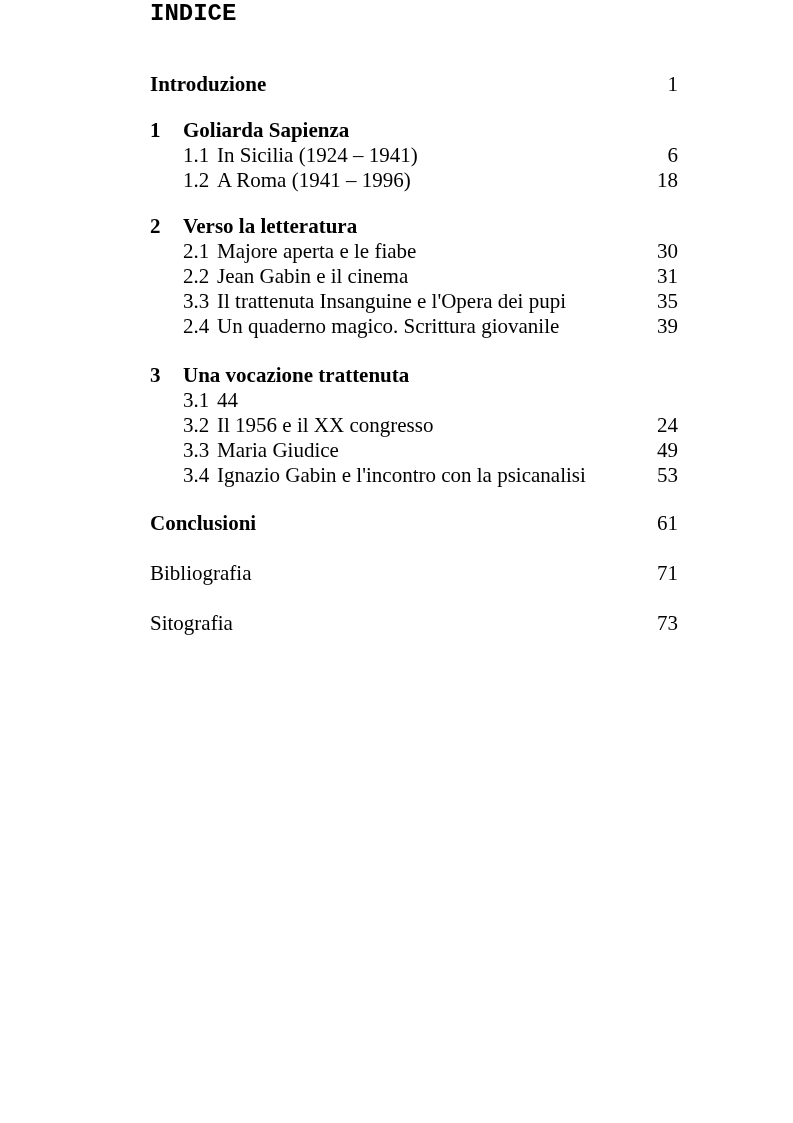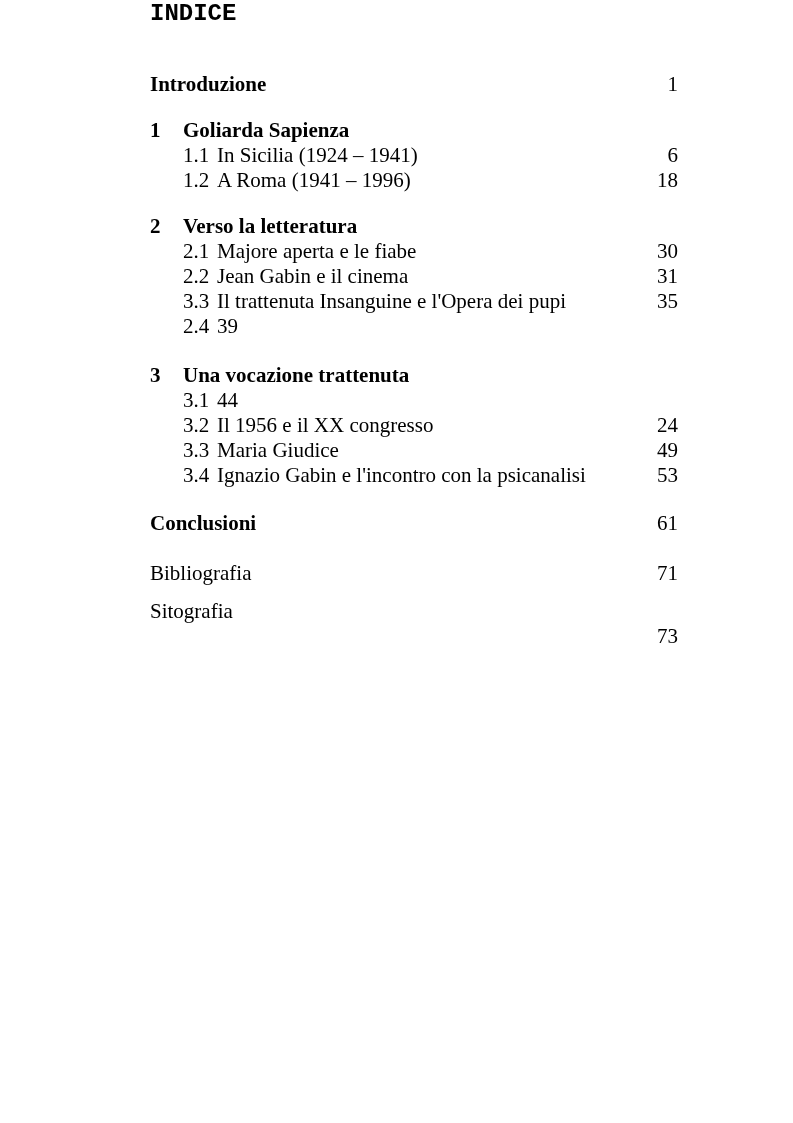--- a/index.html
+++ b/index.html
@@ -58,21 +58,21 @@
     width: 34px;
     flex: 0 0 34px;
   }
   
   .block-intro   { margin-top: 44px; }
   .block-ch1     { margin-top: 21px; }
   .block-ch2     { margin-top: 21px; }
   .block-ch3     { margin-top: 24px; }
   .block-concl   { margin-top: 23px; font-family: Liberation Serif, serif; }
   .block-biblio  { margin-top: 25px; }
-  .block-sito    { margin-top: 13px; flex-direction: column; }
+  .block-sito    { margin-top: 25px; }
 </style>
 </head>
 <body>
 
 <div class="page">
   <div class="content">
 
     <h1 class="doc-title">INDICE</h1>
 
     <div class="row bold block-intro">
@@ -112,20 +112,21 @@
         <span class="label">Jean Gabin e il cinema</span>
         <span class="pagenum">31</span>
       </div>
       <div class="row sub">
         <span class="sub-num">3.3</span>
         <span class="label">Il trattenuta Insanguine e l'Opera dei pupi</span>
         <span class="pagenum">35</span>
       </div>
       <div class="row sub">
         <span class="sub-num">2.4</span>
+        <span class="label">Un quaderno magico. Scrittura giovanile</span>
         <span class="pagenum">39</span>
       </div>
     </div>
 
     <div class="block-ch3">
       <div class="row chapter-header">
         <span class="ch-num">3</span>
         <span class="label">Una vocazione trattenuta</span>
       </div>
       <div class="row sub">

